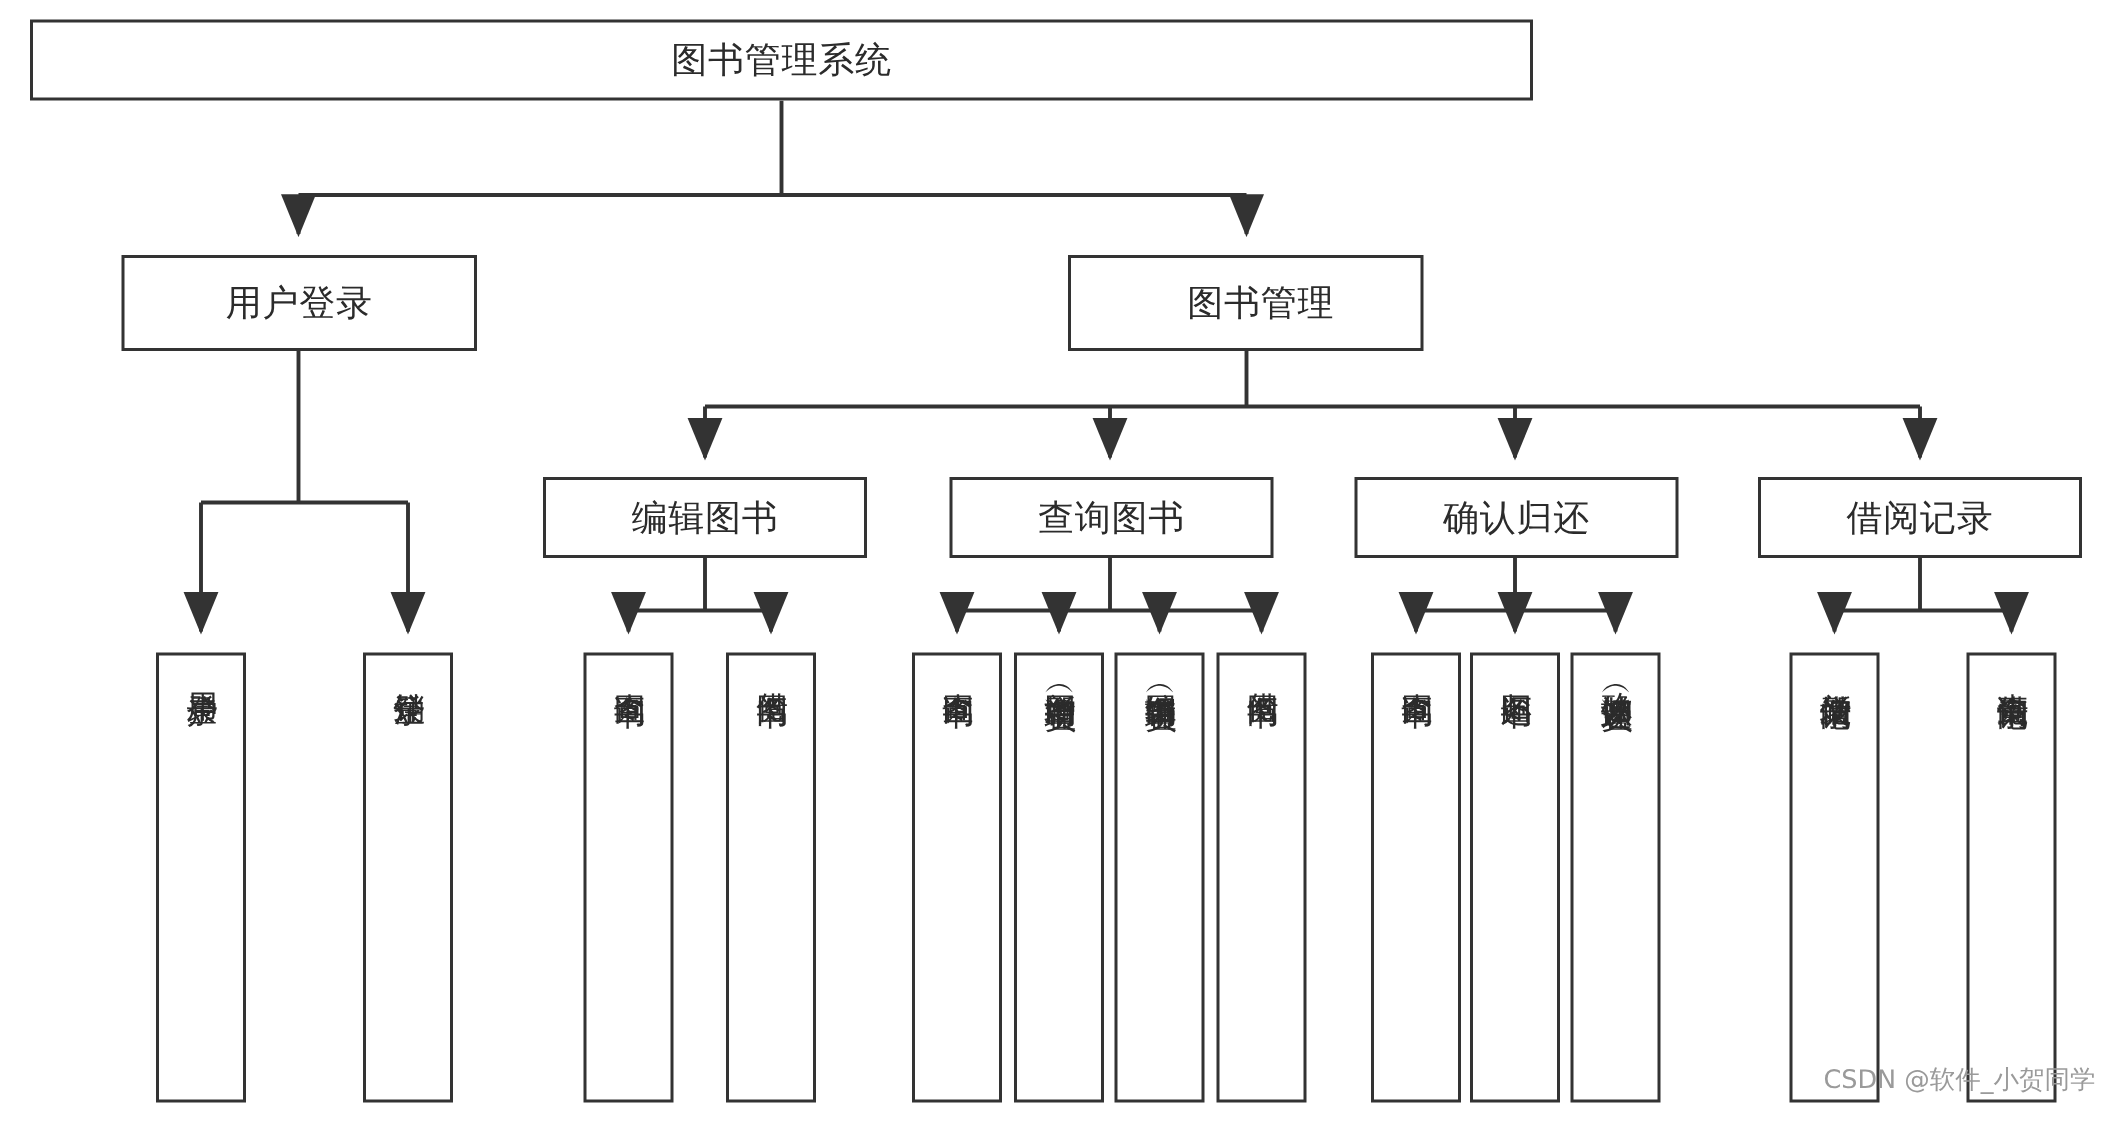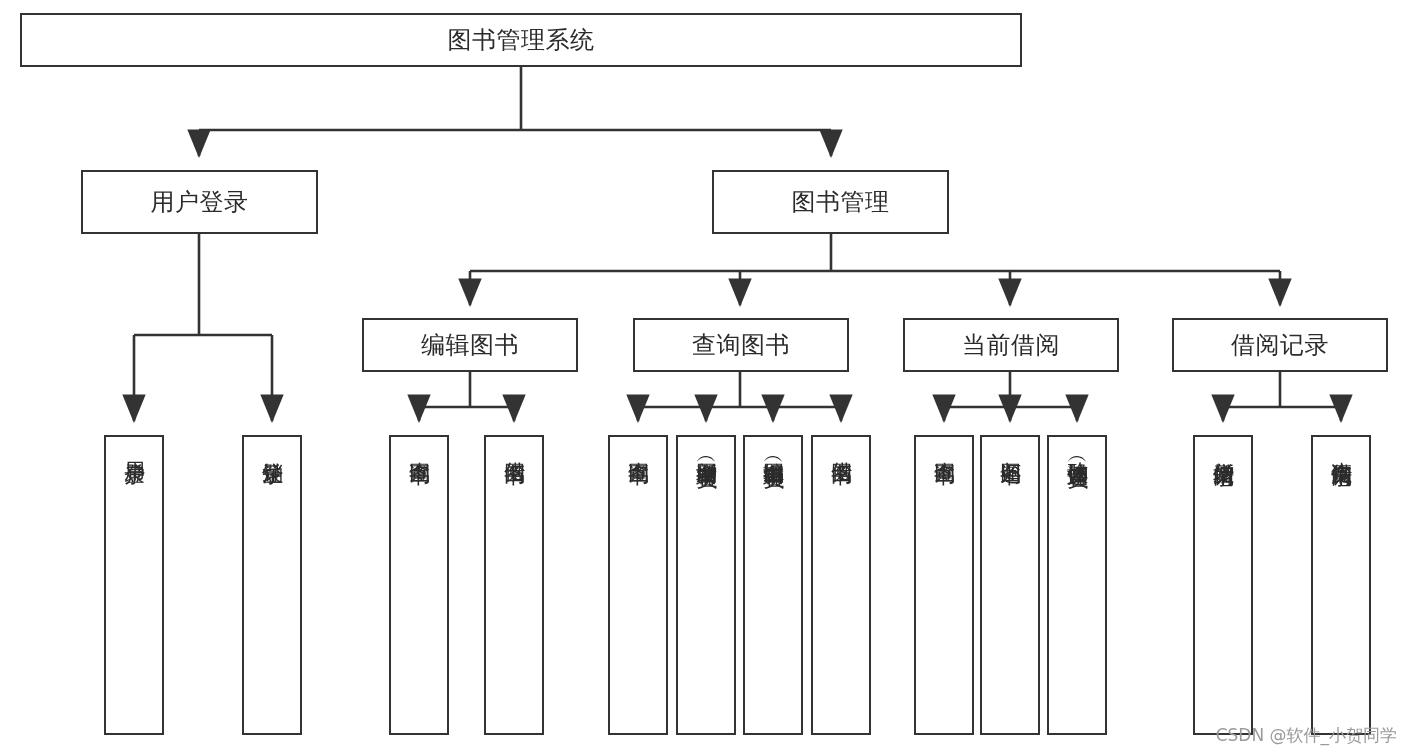--- a/index.html
+++ b/index.html
@@ -51,21 +51,21 @@
     writing-mode: vertical-rl;
     text-orientation: upright;
     font-size: 21px;
     line-height: 1.32;
     letter-spacing: 1px;
     white-space: nowrap;
   }
   #watermark {
     position: absolute;
     right: 8px;
-    bottom: 0;
+    bottom: 16px;
     font-size: 17px;
     color: #9a9a9a;
     z-index: 5;
     white-space: nowrap;
     user-select: none;
   }
 </style>
 </head>
 <body>
 
@@ -136,21 +136,21 @@
 
   <div class="node" style="left:362px; top:318px; width:216px; height:54px;">
     <span class="node-label">编辑图书</span>
   </div>
 
   <div class="node" style="left:633px; top:318px; width:216px; height:54px;">
     <span class="node-label">查询图书</span>
   </div>
 
   <div class="node" style="left:903px; top:318px; width:216px; height:54px;">
-    <span class="node-label">当前借阅</span>
+    <span class="node-label">确认归还</span>
   </div>
 
   <div class="node" style="left:1172px; top:318px; width:216px; height:54px;text-align:center;">
     <span class="node-label">借阅记录</span>
   </div>
 
   <div class="node vertical" style="left:104px; top:435px; width:60px; height:300px;">
     <span class="node-label">用户登录</span>
   </div>
 

